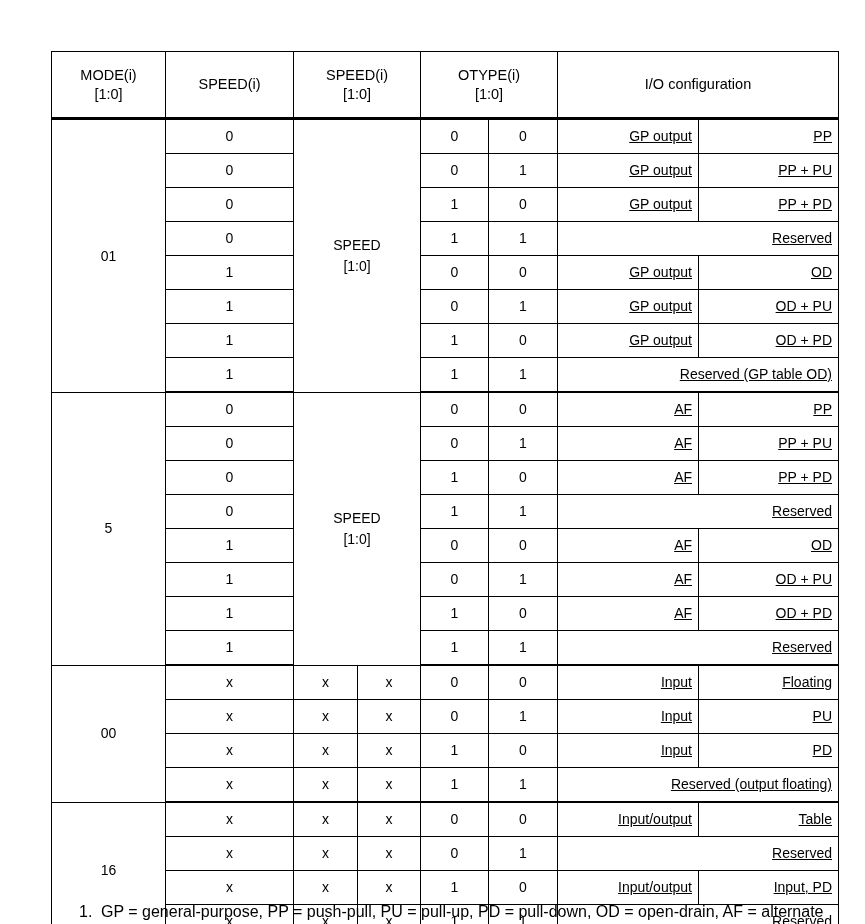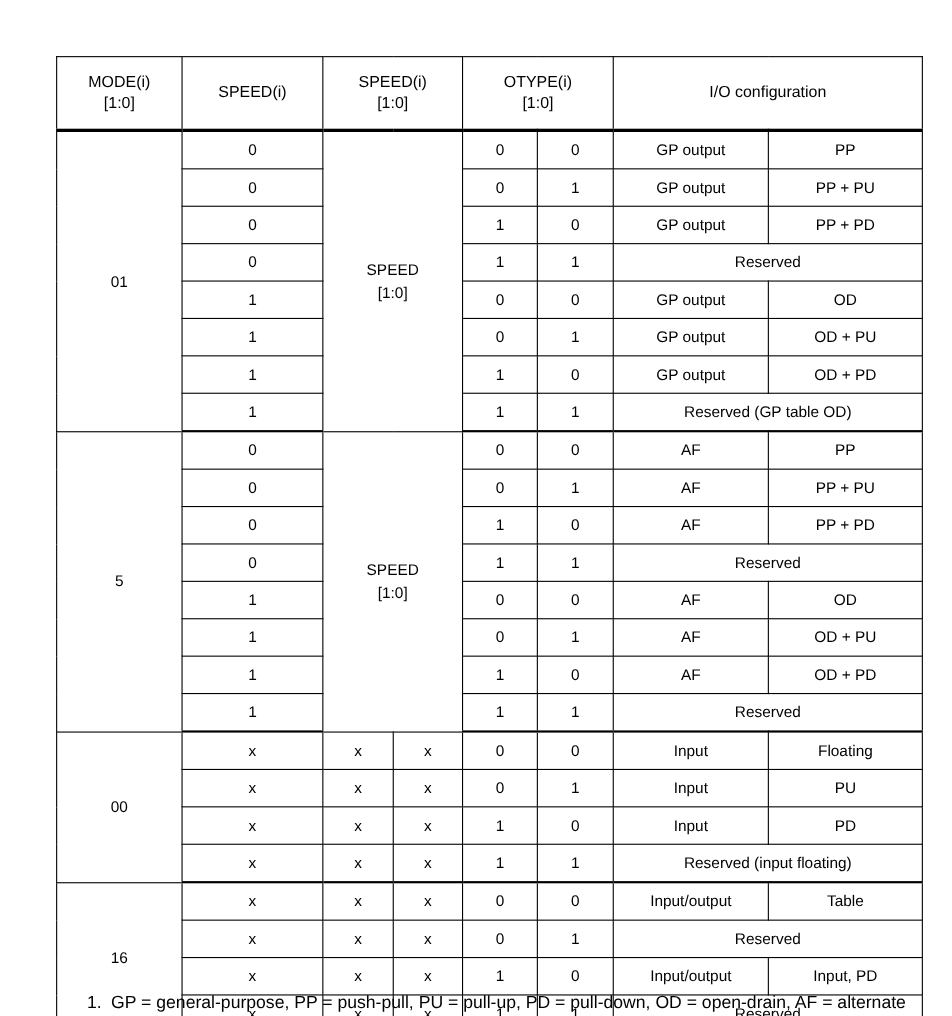--- a/index.html
+++ b/index.html
@@ -69,21 +69,21 @@
     border-bottom: 3px solid #000000 !important;
   }
 
   
   tbody td {
     height: 33px;
     line-height: 33px;
   }
 
   td.c-center { text-align: center; }
-  td.c-left   { text-align: center; padding-left: 8px; }
+  td.c-left   { text-align: right; padding-left: 8px; text-decoration: underline; }
 
   
   td.v-merge {
     text-align: center;
     vertical-align: middle;
     line-height: 1.45;
   }
 
   
   tr.group-end > td { border-bottom: 2px solid #000000; }
@@ -281,21 +281,21 @@
           <td class="c-center">0</td>
           <td class="c-left">Input</td>
           <td class="c-left">PD</td>
         </tr>
         <tr class="group-end">
           <td class="c-center">x</td>
           <td class="c-center">x</td>
           <td class="c-center">x</td>
           <td class="c-center">1</td>
           <td class="c-center">1</td>
-          <td class="c-left" colspan="2">Reserved (input floating)</td>
+          <td class="c-left" colspan="2">Reserved (output floating)</td>
         </tr>
         <tr>
           <td class="v-merge group-cell" rowspan="4">16</td>
           <td class="c-center">x</td>
           <td class="c-center">x</td>
           <td class="c-center">x</td>
           <td class="c-center">0</td>
           <td class="c-center">0</td>
           <td class="c-left">Input/output</td>
           <td class="c-left">Table</td>

